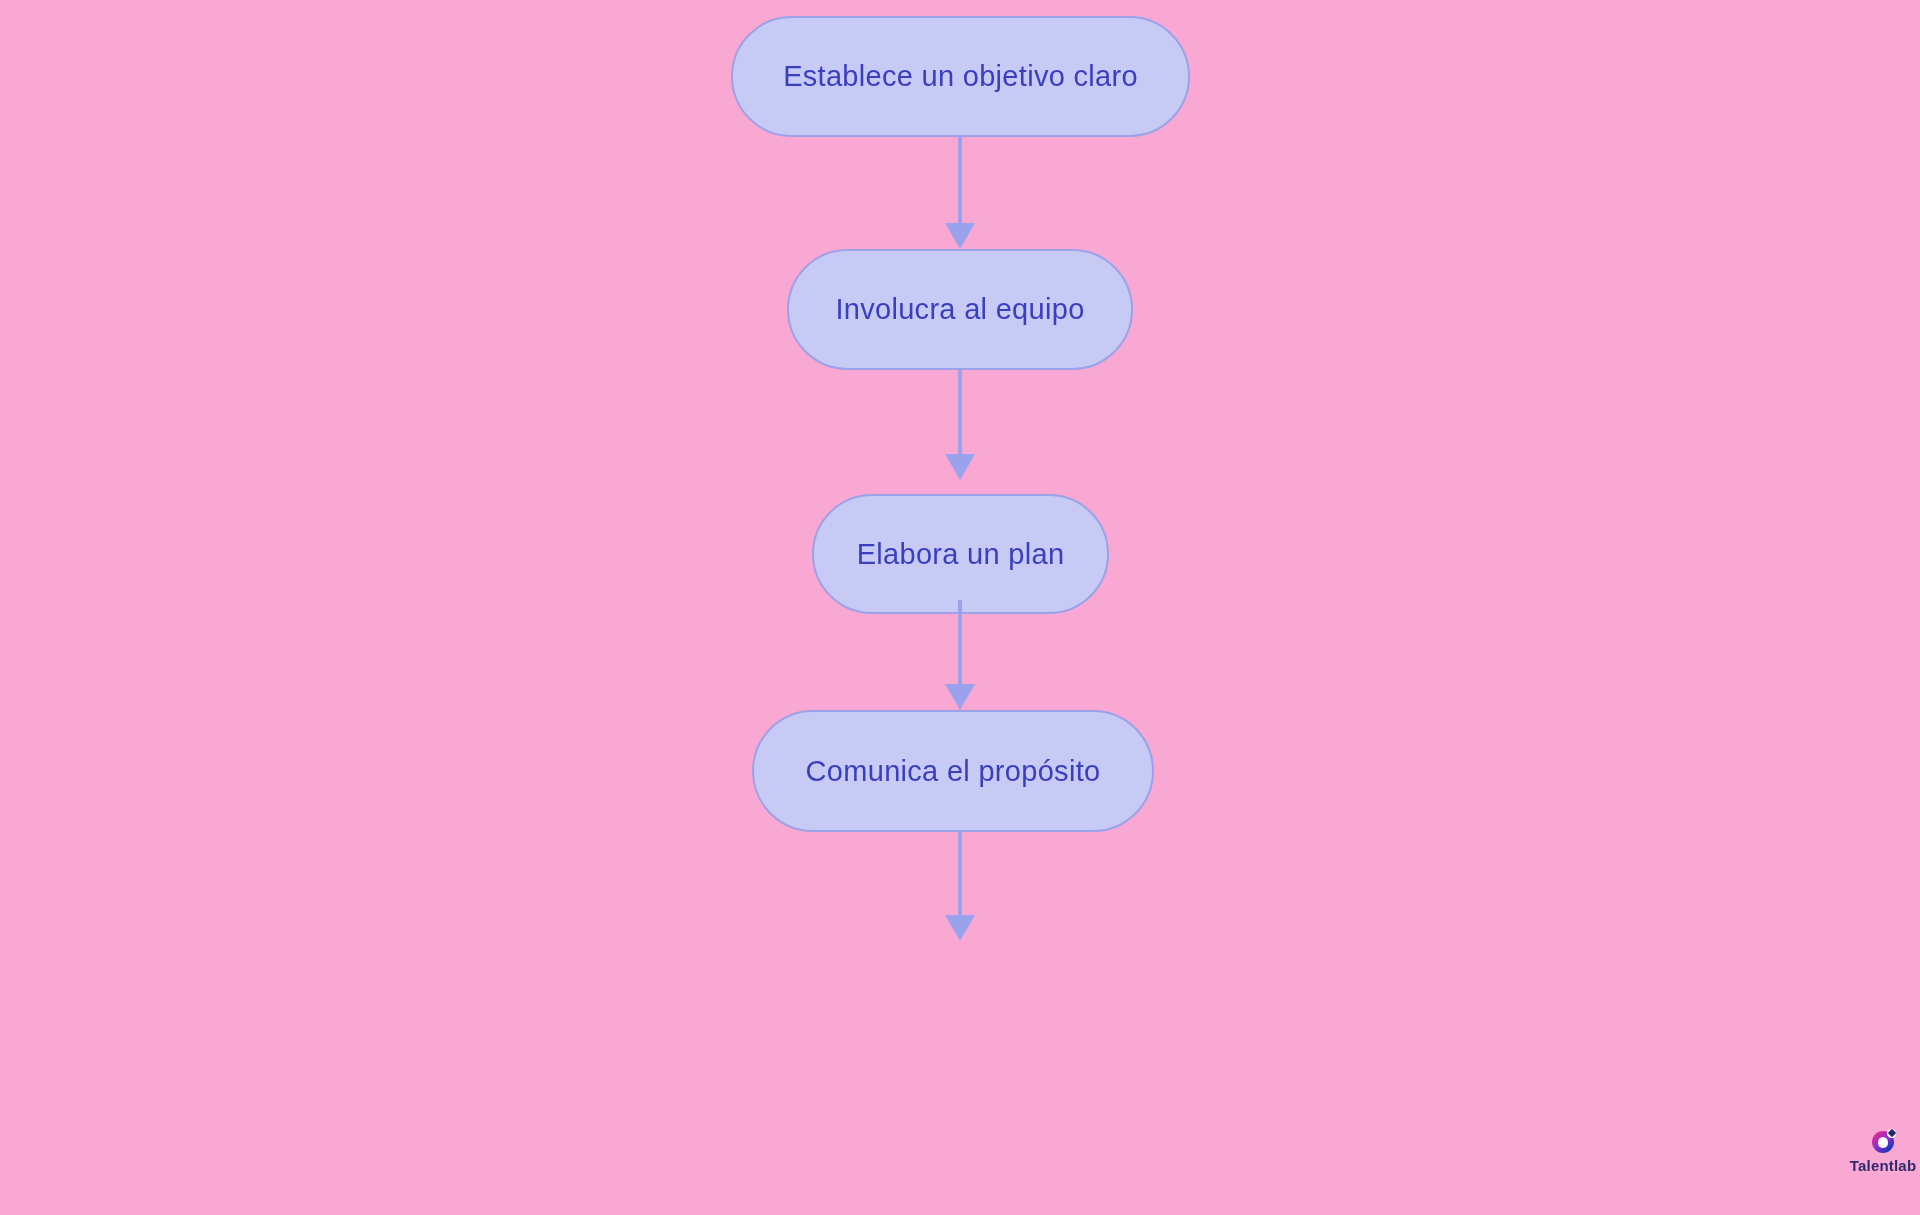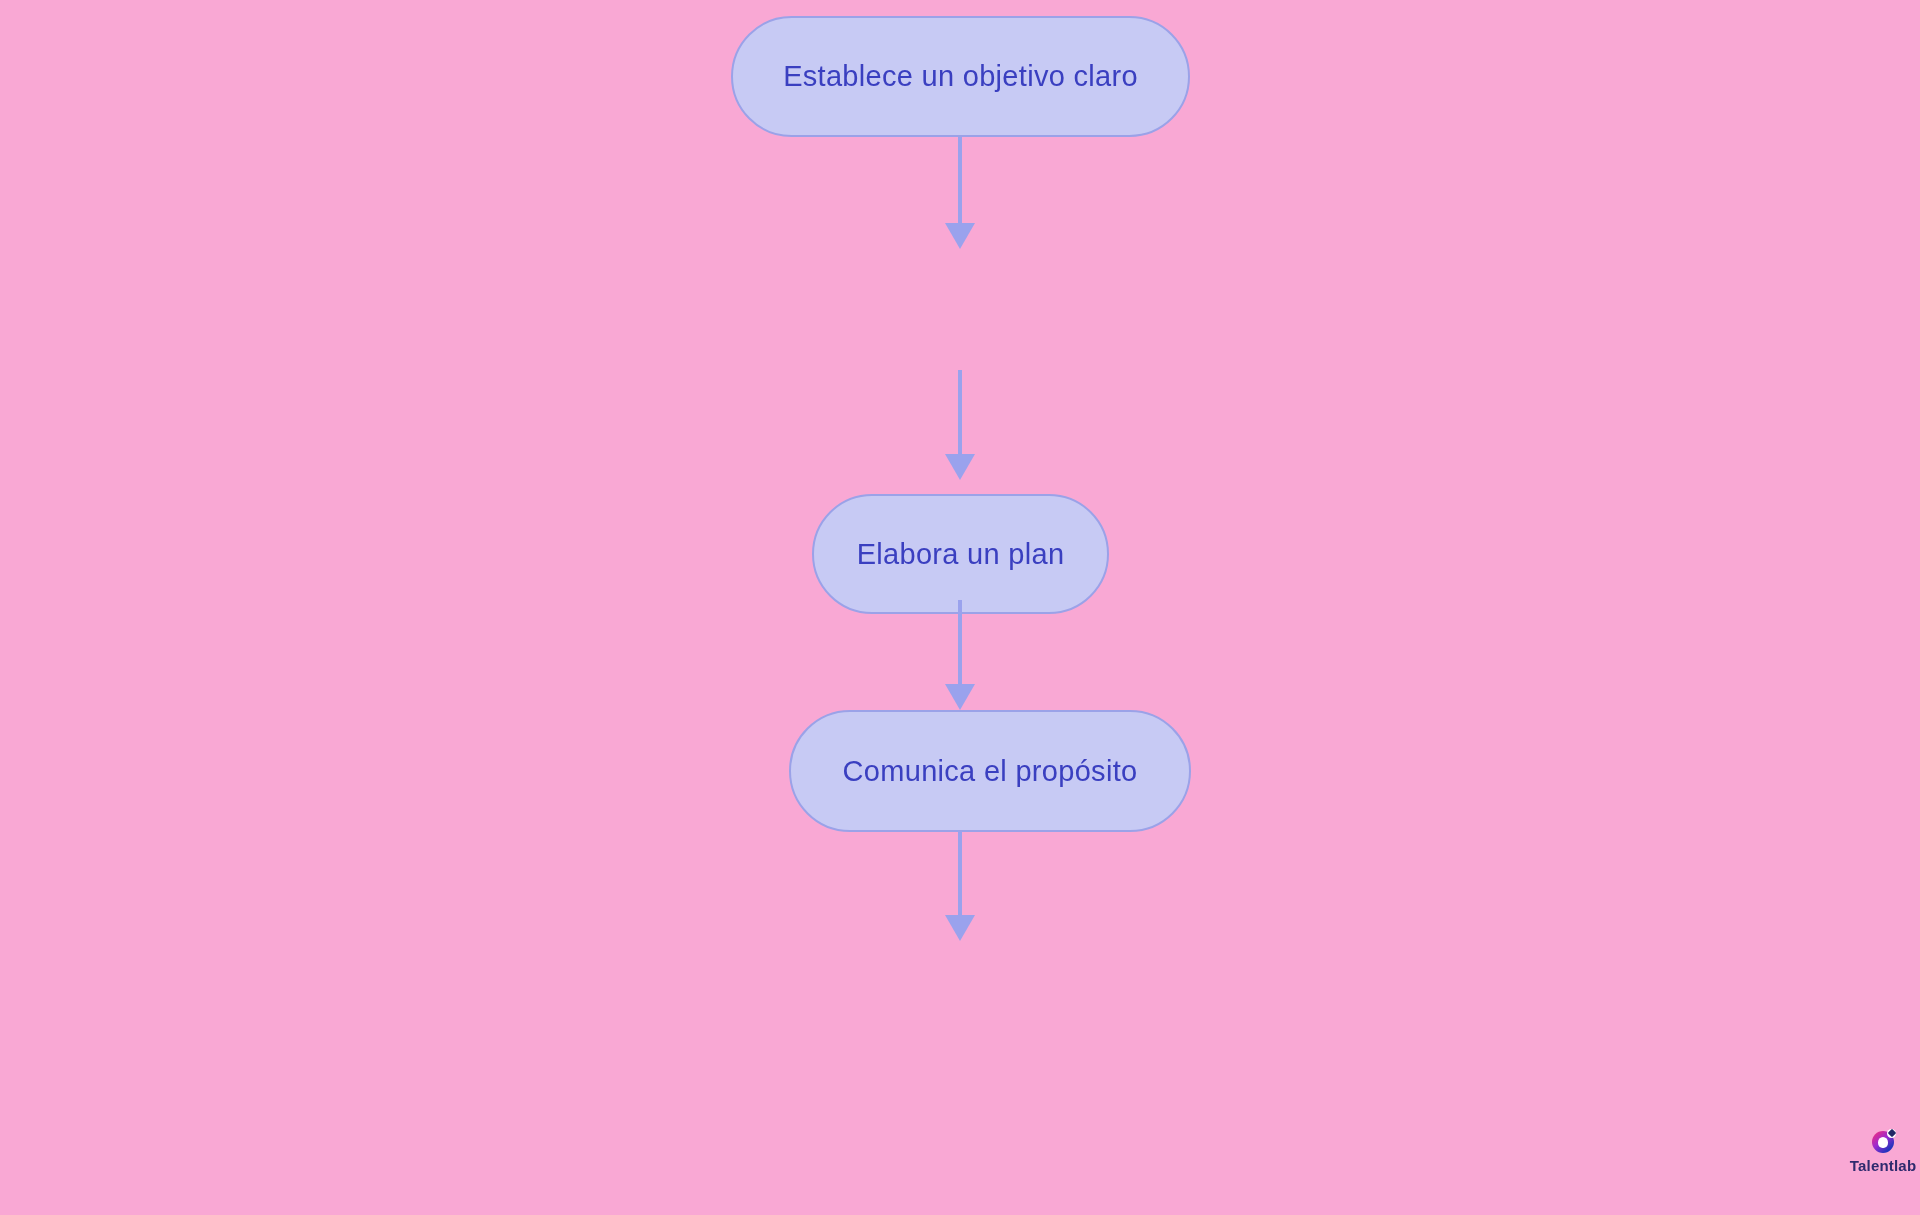--- a/index.html
+++ b/index.html
@@ -34,21 +34,21 @@
     letter-spacing: 0.3px;
     display: flex;
     align-items: center;
     justify-content: center;
     text-align: center;
     white-space: nowrap;
   }
   .node-1 { left: 731px; top: 16px;  width: 459px; height: 121px; }
   .node-2 { left: 787px; top: 249px; width: 346px; height: 121px; }
   .node-3 { left: 812px; top: 480px; width: 297px; height: 120px; margin-top: 14px; }
-  .node-4 { left: 789px; top: 710px; width: 402px; height: 122px; }
+  .node-4 { left: 752px; top: 710px; width: 402px; height: 122px; }
   .node-5 { left: 750px; top: 941px; width: 420px; height: 121px; }
 
   .arrow {
     position: absolute;
     left: 945px;
     width: 30px;
   }
   .arrow-1 { top: 137px; height: 112px; }
   .arrow-2 { top: 370px; height: 110px; }
   .arrow-3 { top: 600px; height: 110px; }
@@ -127,20 +127,21 @@
 
 <div class="canvas">
 
   <div class="node node-1">Establece un objetivo claro</div>
 
   <div class="arrow arrow-1">
     <div class="arrow-line"></div>
     <div class="arrow-head"></div>
   </div>
 
+  <div class="node node-2">Involucra al equipo</div>
 
   <div class="arrow arrow-2">
     <div class="arrow-line"></div>
     <div class="arrow-head"></div>
   </div>
 
   <div class="node node-3">Elabora un plan</div>
 
   <div class="arrow arrow-3">
     <div class="arrow-line"></div>

